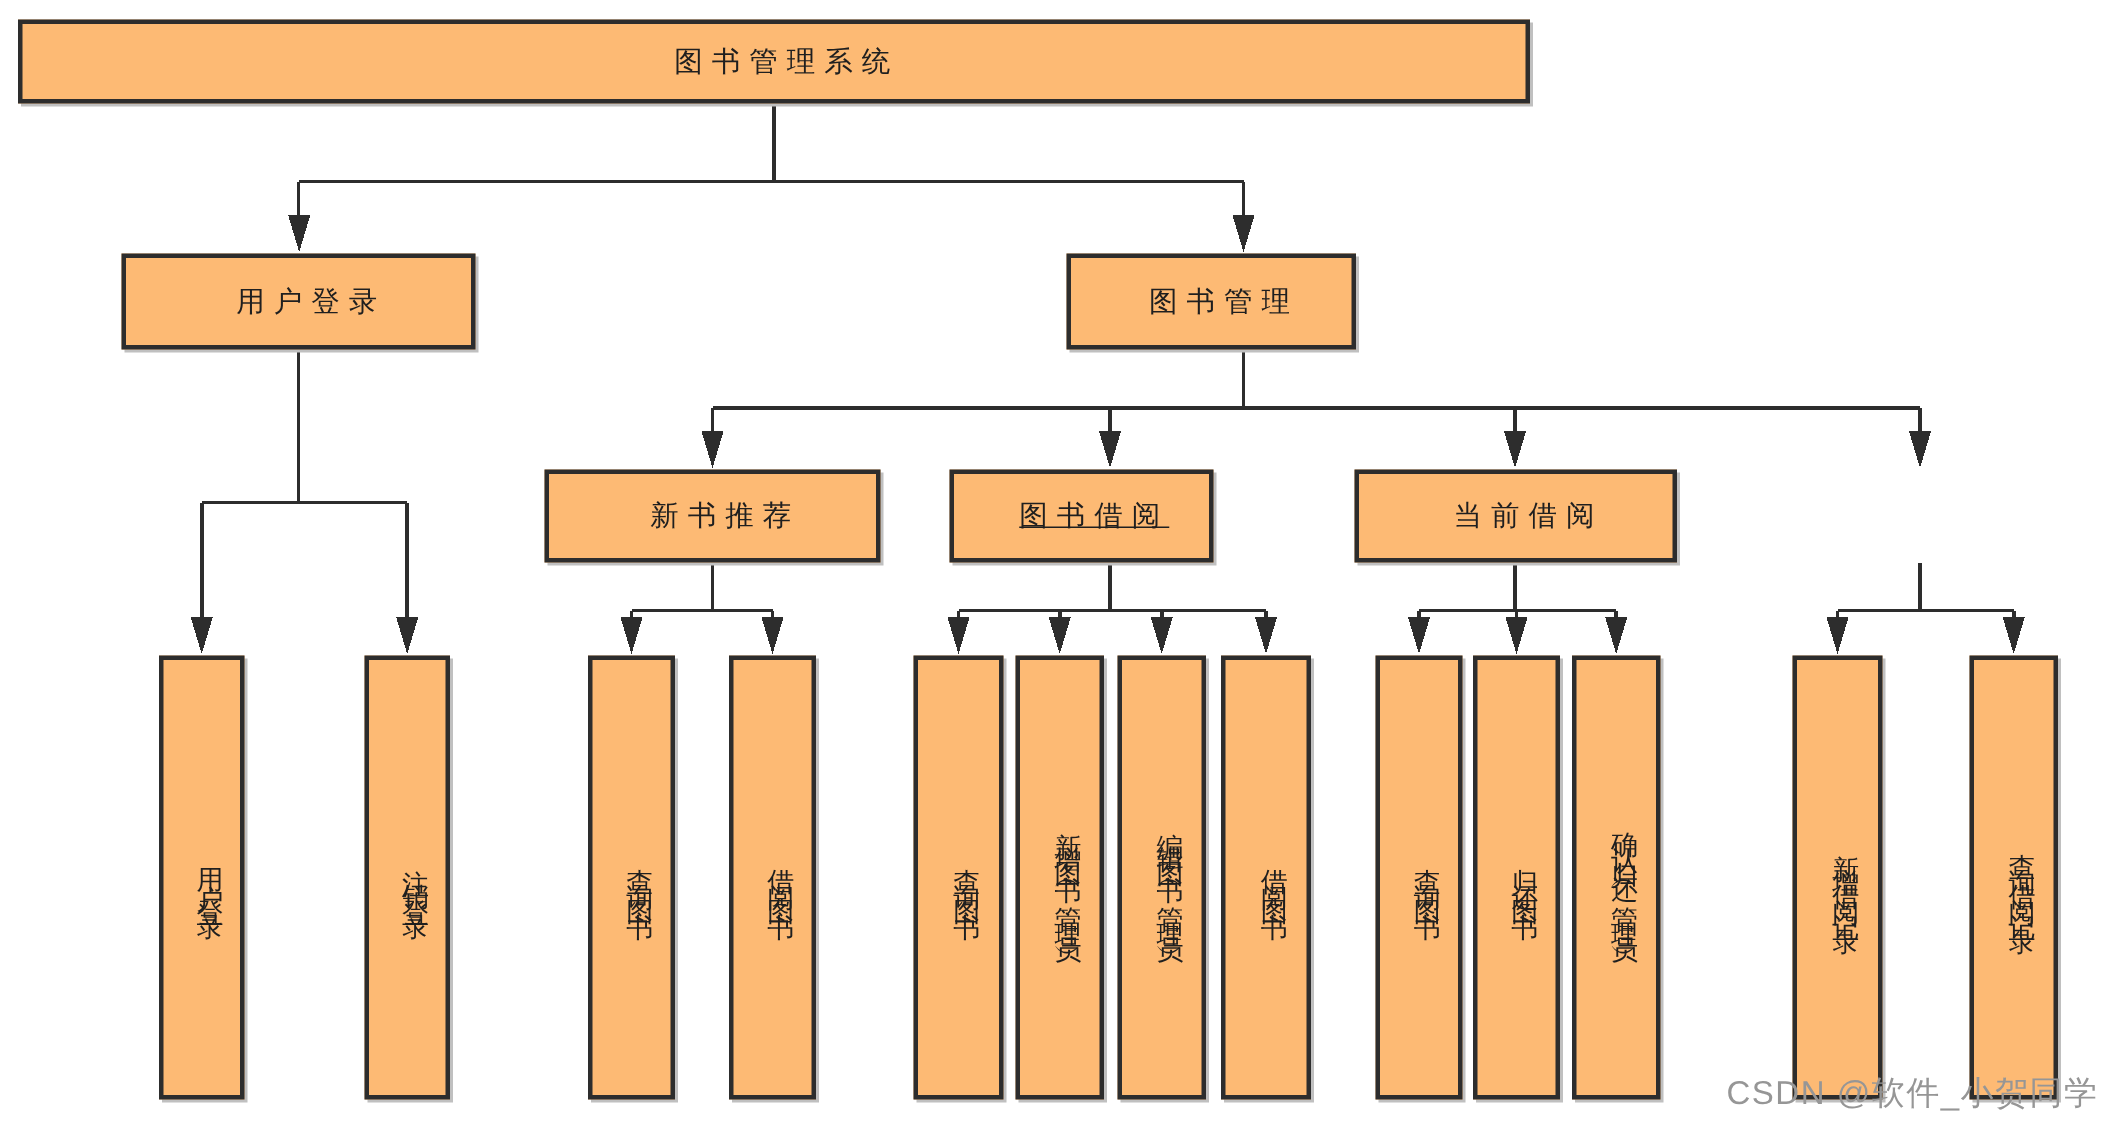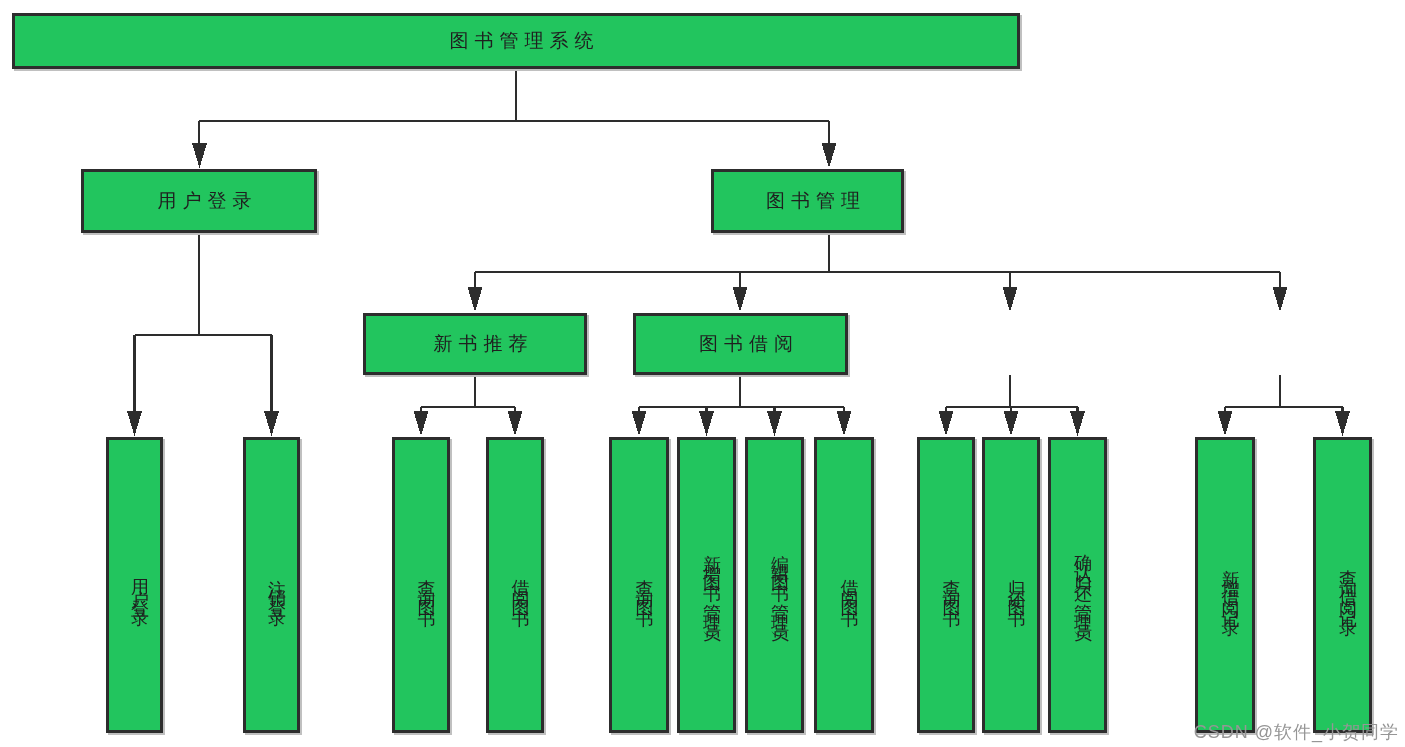--- a/index.html
+++ b/index.html
@@ -18,21 +18,21 @@
     color:var(--text);
     overflow:hidden;
   }
   .wires{position:absolute;left:0;top:0;width:1405px;height:747px;}
   .wires path{stroke:var(--line);stroke-width:2.6;fill:none;}
   .wires polygon{fill:var(--line);stroke:none;}
   .box{
     position:absolute;
     box-sizing:border-box;
     border:3px solid var(--line);
-    background:#22c55e;
+    background:#fdba74;
     display:flex;align-items:center;justify-content:center;
     box-shadow:2px 2px 0 var(--shadow);
     padding-left:11px;
   }
   .hlabel{
     font-size:19px;
     letter-spacing:6px;
     text-indent:6px;
     white-space:nowrap;
   }
@@ -41,21 +41,21 @@
     writing-mode:vertical-rl;
     text-orientation:mixed;
     font-size:18px;
     letter-spacing:10px;
     line-height:1;
     white-space:nowrap;
   }
   .watermark{
     position:absolute;
     right:6px;bottom:3px;
-    font-size:18px;
+    font-size:22px;
     color:var(--watermark);
     letter-spacing:1px;
     white-space:nowrap;
   }
 </style>
 </head>
 <body>
 
 <div class="canvas">
 
@@ -104,22 +104,25 @@
   <div class="box" style="left:81px;top:169px;width:236px;height:64px;">
     <span class="hlabel">用户登录</span>
   </div>
   <div class="box" style="left:711px;top:169px;width:193px;height:64px;">
     <span class="hlabel">图书管理</span>
   </div>
 
   <div class="box" style="left:363px;top:313px;width:224px;height:62px;align-items:center;">
     <span class="hlabel">新书推荐</span>
   </div>
-  <div class="box" style="left:633px;top:313px;width:215px;height:62px;">
+  <div class="box" style="left:633px;top:313px;width:176px;height:62px;text-decoration:underline;">
     <span class="hlabel">图书借阅</span>
+  </div>
+  <div class="box" style="left:903px;top:313px;width:215px;height:62px;">
+    <span class="hlabel">当前借阅</span>
   </div>
 
   <div class="box leaf" style="left:106px;width:57px;">
     <span class="vtext">用户登录</span>
   </div>
   <div class="box leaf" style="left:243px;width:57px;">
     <span class="vtext">注销登录</span>
   </div>
 
   <div class="box leaf" style="left:392px;width:58px;">

